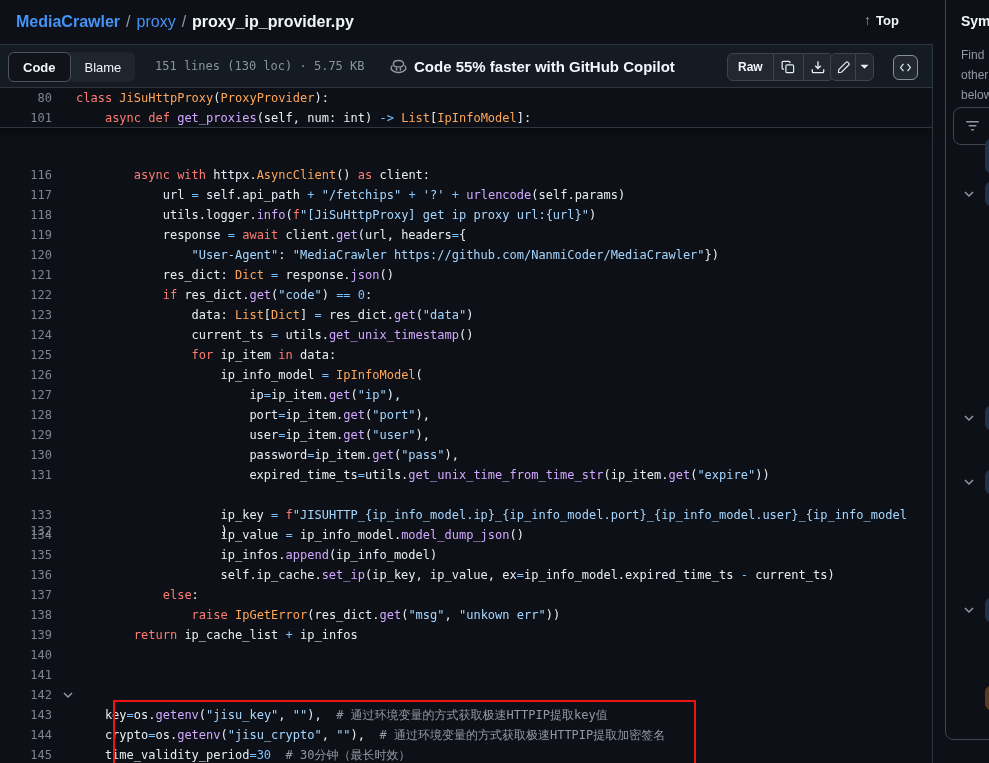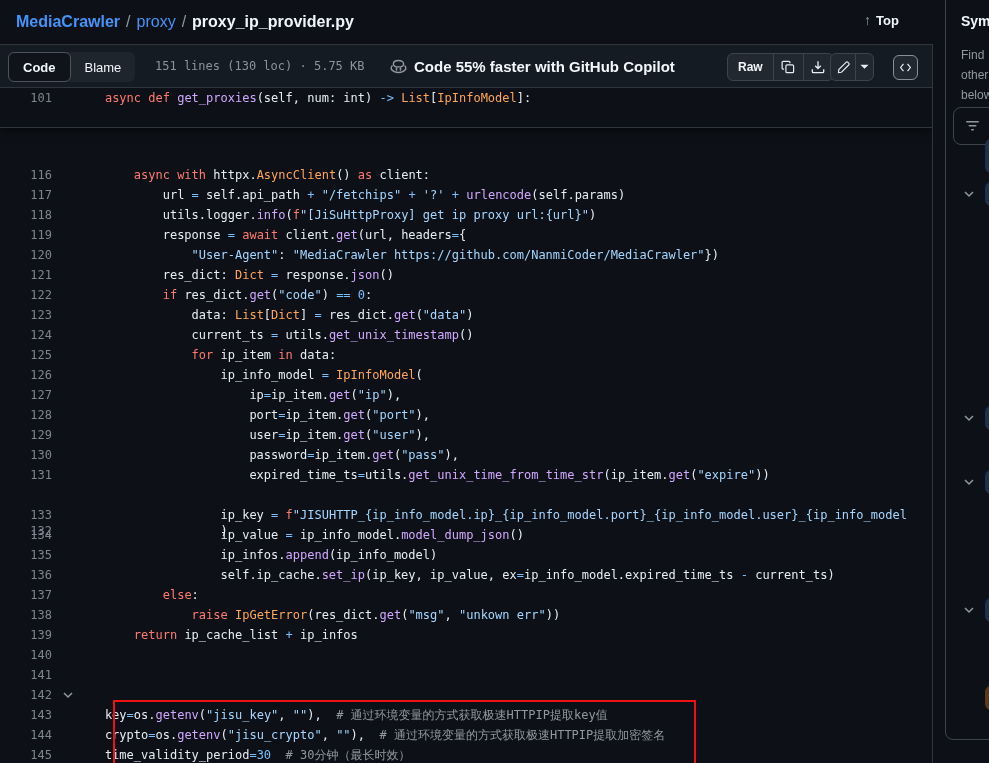--- a/index.html
+++ b/index.html
@@ -256,20 +256,24 @@
           <span class="ln">144</span>
           <span class="code-text"><span class="tk-d">    crypto</span><span class="tk-o">=</span><span class="tk-d">os.</span><span class="tk-f">getenv</span><span class="tk-d">(</span><span class="tk-s">"jisu_crypto"</span><span class="tk-d">, </span><span class="tk-s">""</span><span class="tk-d">),  </span><span class="tk-c"># 通过环境变量的方式获取极速HTTPIP提取加密签名</span></span>
         </div>
         <div class="code-row abs-row" style="top: 657px;">
           <span class="ln">145</span>
           <span class="code-text"><span class="tk-d">    time_validity_period</span><span class="tk-o">=</span><span class="tk-o">30</span><span class="tk-d">  </span><span class="tk-c"># 30分钟（最长时效）</span></span>
         </div>
       </div>
     <div class="sticky" id="sticky-lines">
         <div class="code-row">
+          <span class="ln">80</span>
+          <span class="code-text"><span class="tk-k">class </span><span class="tk-t">JiSuHttpProxy</span><span class="tk-d">(</span><span class="tk-t">ProxyProvider</span><span class="tk-d">):</span></span>
+        </div>
+        <div class="code-row">
           <span class="ln">101</span>
           <span class="code-text"><span class="tk-d">    </span><span class="tk-k">async def </span><span class="tk-f">get_proxies</span><span class="tk-d">(self, num: int) </span><span class="tk-o">-&gt;</span><span class="tk-d"> </span><span class="tk-t">List</span><span class="tk-d">[</span><span class="tk-t">IpInfoModel</span><span class="tk-d">]:</span></span>
         </div>
       </div>
     <div class="red-box"></div>
   </div>
 </div>
 
 <div class="abs sym-panel">
   <div class="sym-heading">Sym</div>

